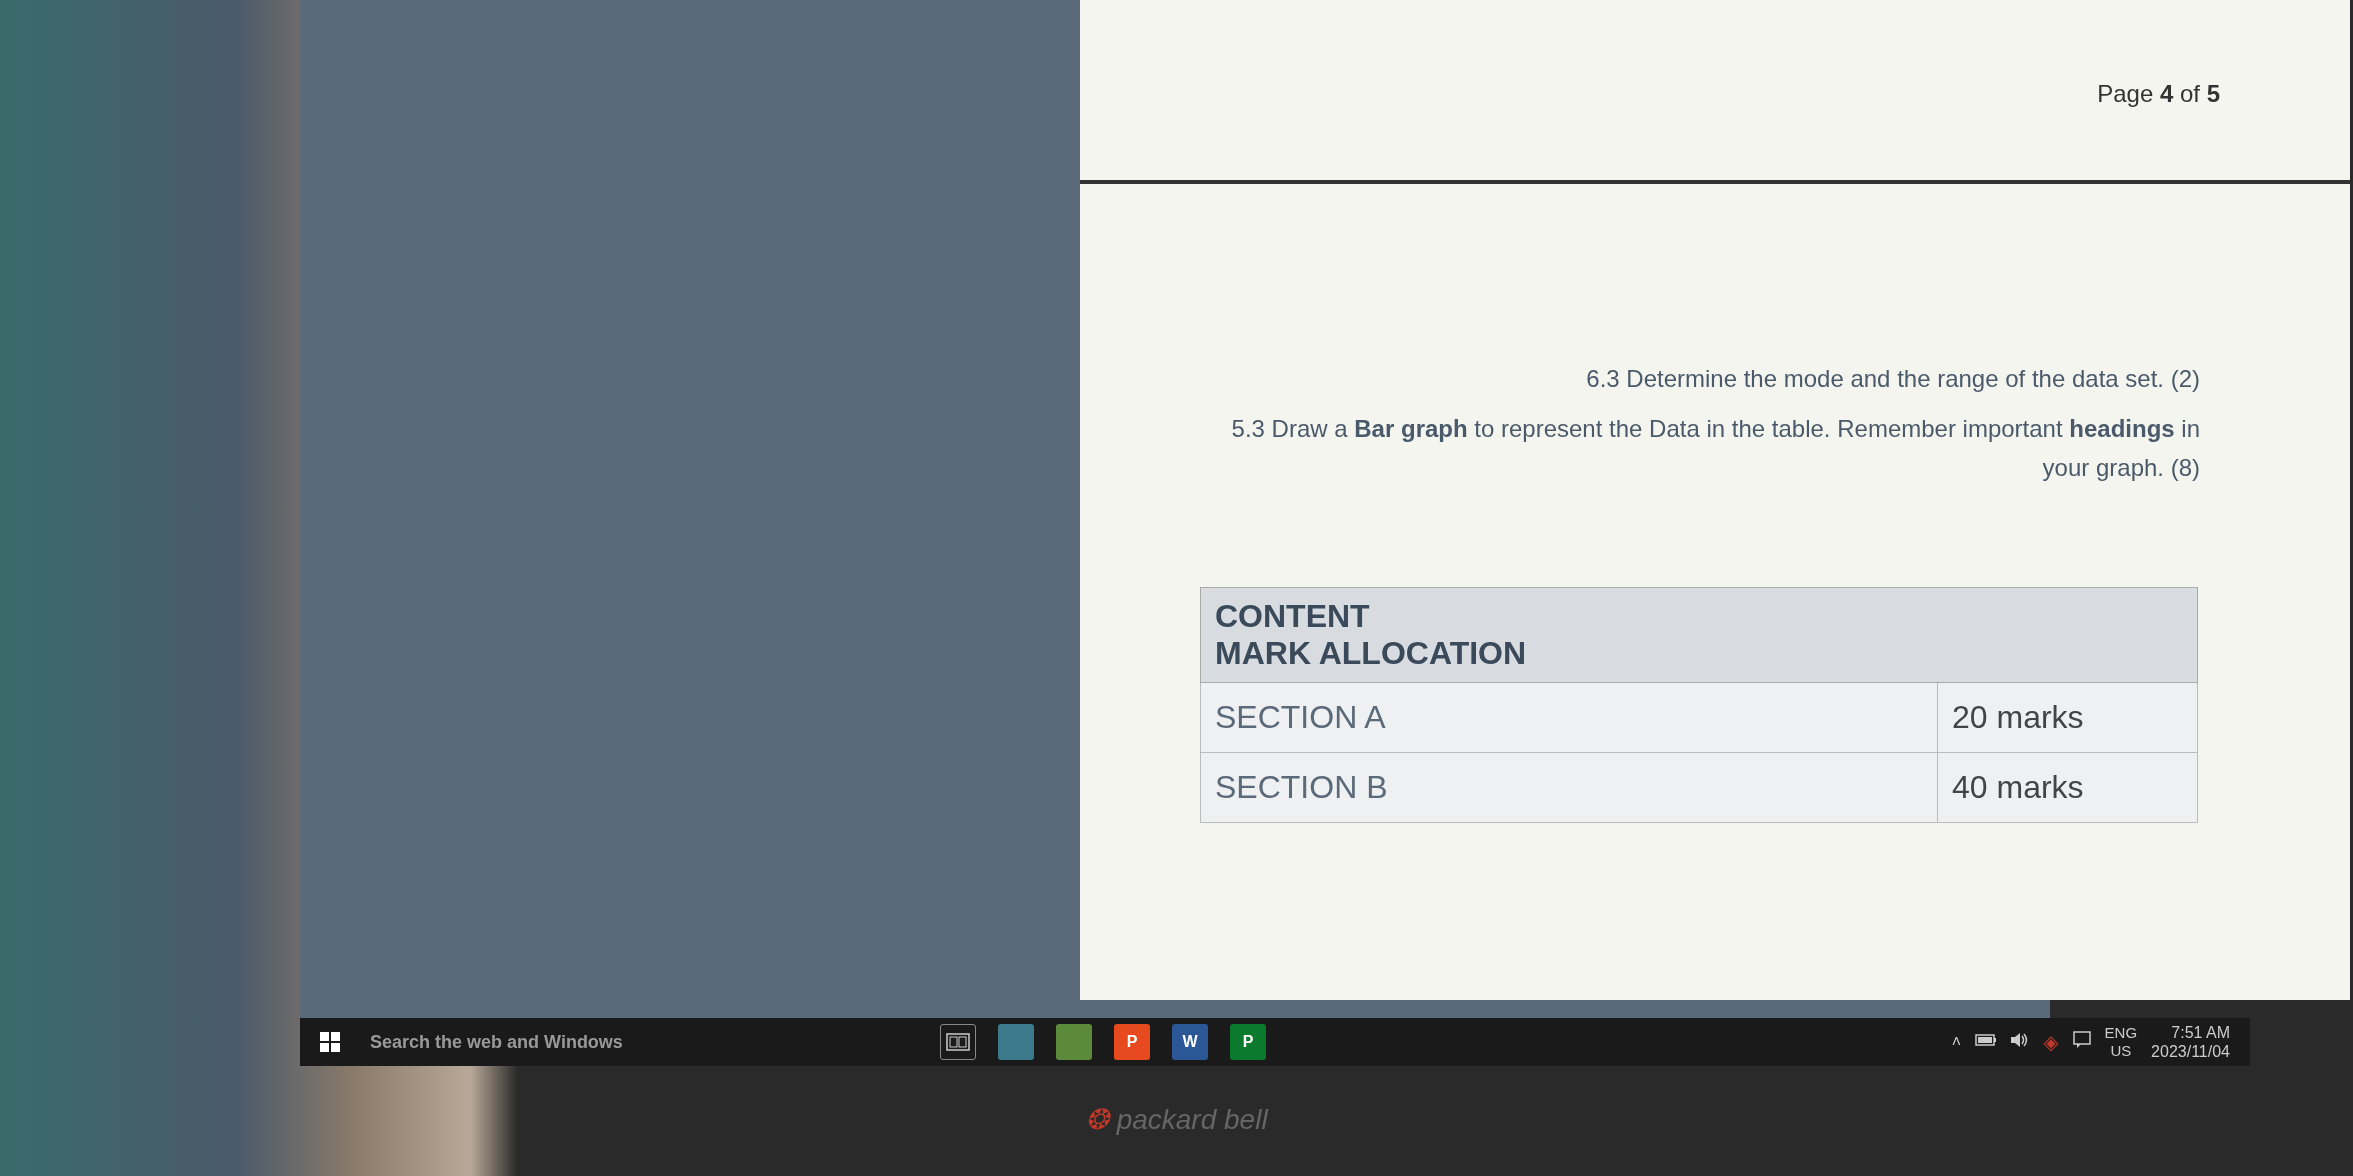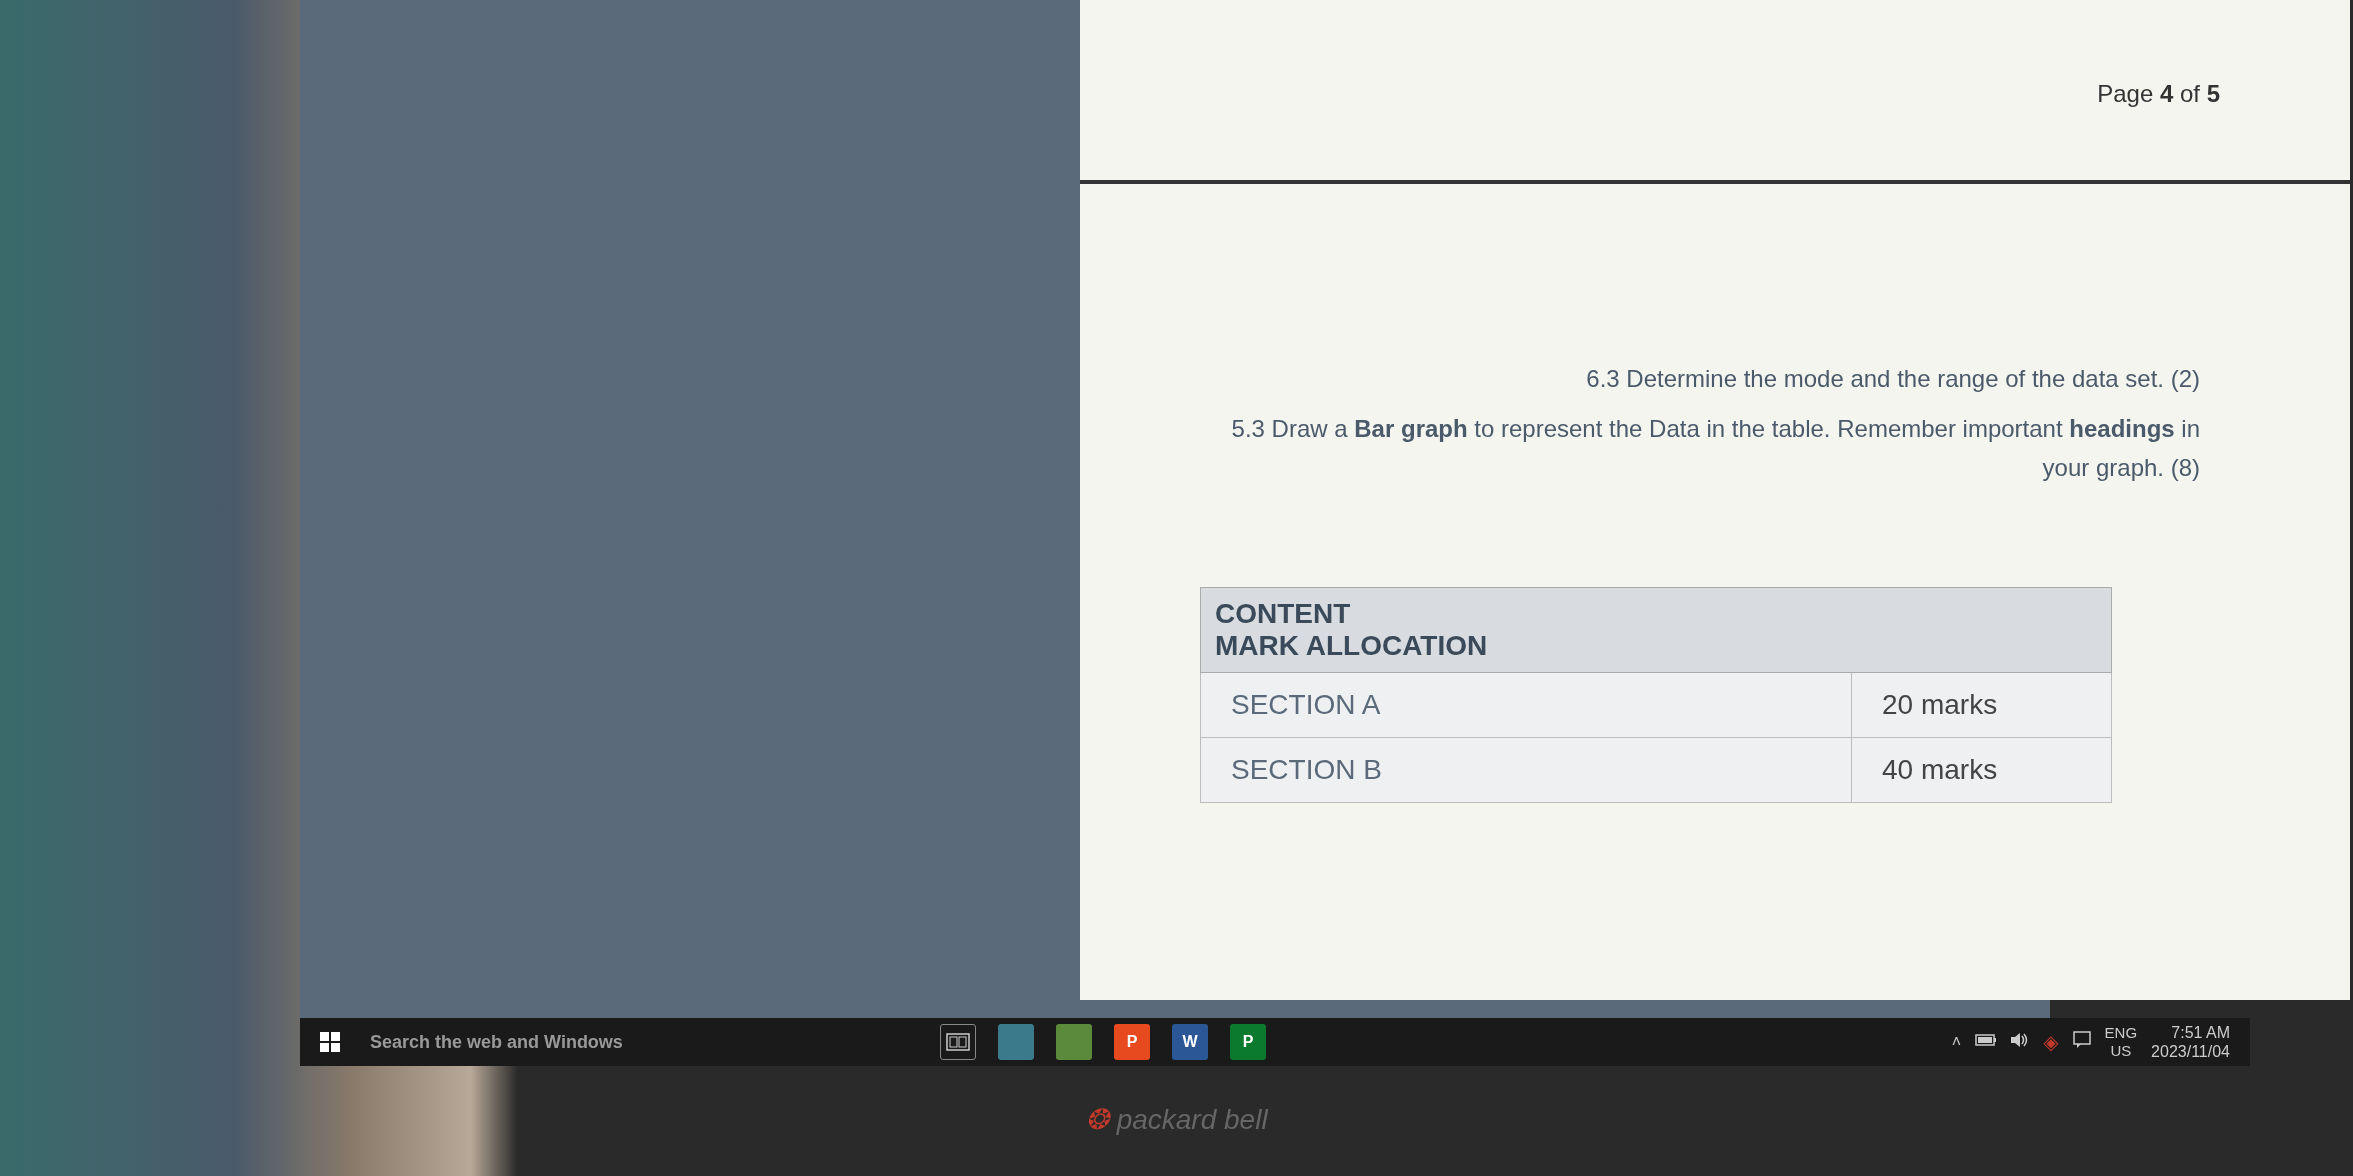--- a/index.html
+++ b/index.html
@@ -64,34 +64,34 @@
       color: #4a5a6a;
       margin-bottom: 12px;
       line-height: 1.6;
       text-align: right;
     }
     .question-line strong {
       font-weight: bold;
     }
     .allocation-table {
       margin-top: 100px;
-      width: 912px;
+      width: 998px;
       border-collapse: collapse;
-      font-size: 28px;
+      font-size: 32px;
     }
     .allocation-table th {
       background: #d8dce0;
       color: #3a4a5a;
       text-align: left;
       padding: 10px 14px;
       font-weight: bold;
       border: 1px solid #aaa;
     }
     .allocation-table td {
-      padding: 16px 30px;
+      padding: 16px 14px;
       color: #5a6a7a;
       border: 1px solid #bbb;
       background: #eef0f2;
       margin-top: 13px;
     }
     .allocation-table td.marks-col {
       color: #444;
       width: 260px;
     }
     .allocation-table tr.total-row td {

